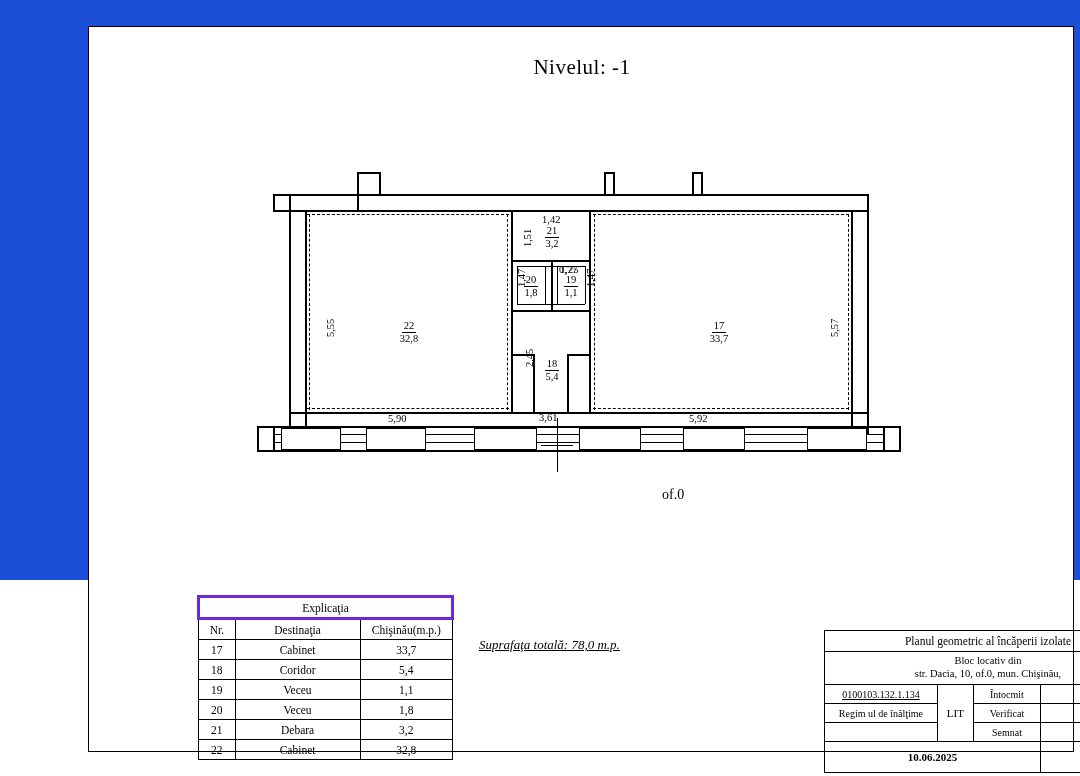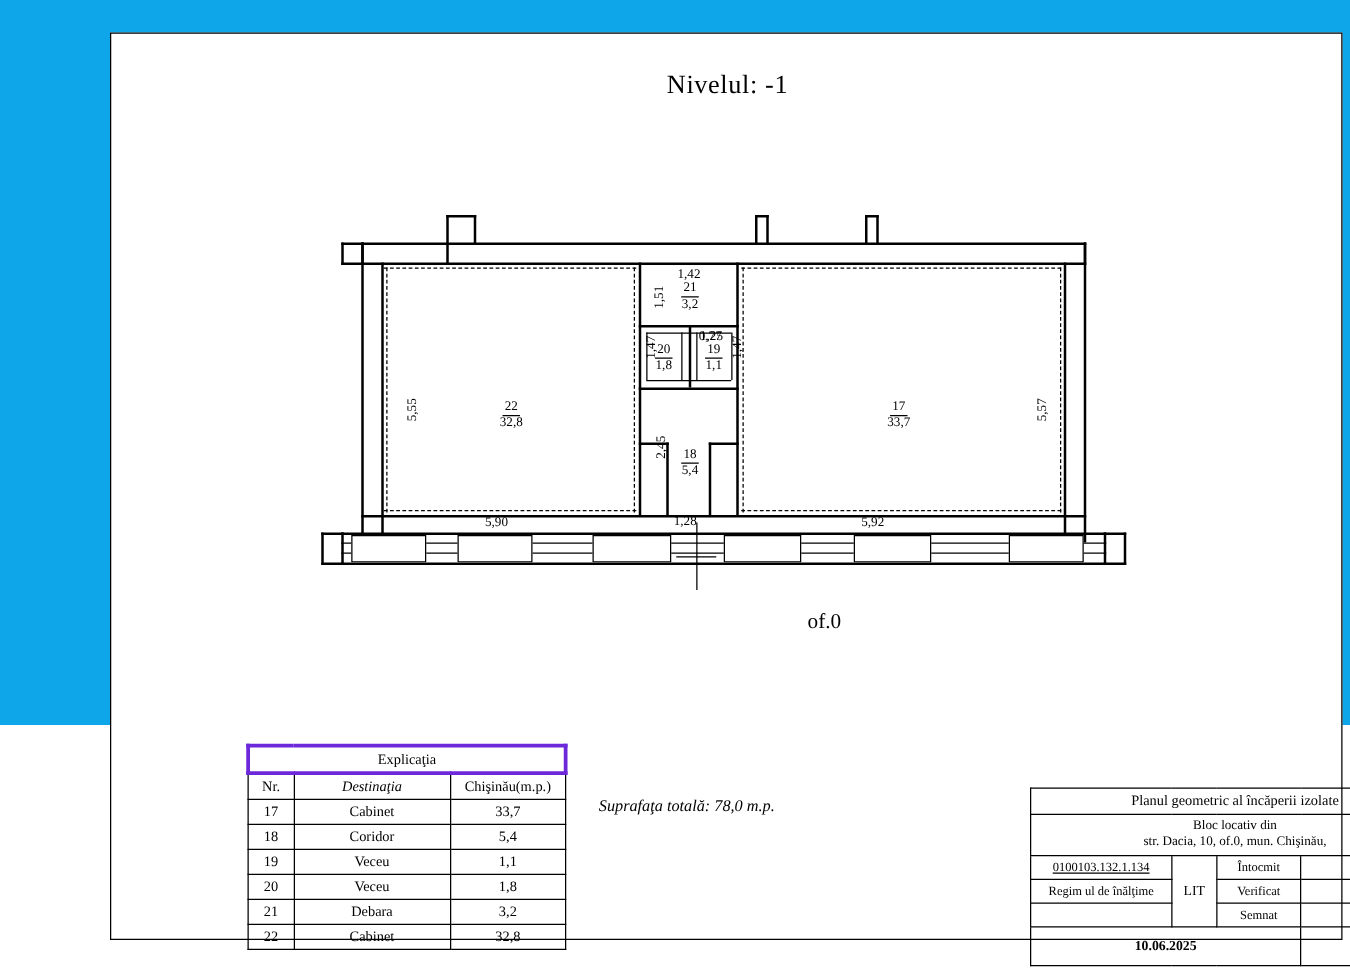--- a/index.html
+++ b/index.html
@@ -13,21 +13,21 @@
     font-family: "Liberation Serif", serif;
     color: #000000;
     position: relative;
     overflow: hidden;
   }
   #page {
     position: absolute;
     left: 0; top: 0;
     width: 1080px;
     height: 580px;
-    background: #0ea5e9;
+    background: #1d4ed8;
   }
   
   .frame {
     position: absolute;
     left: 88px;
     top: 26px;
     width: 986px;
     height: 726px;
     border: 1.5px solid #000;
     box-sizing: border-box;
@@ -108,30 +108,31 @@
     font-size: 11.5px;
   }
   .legend td, .legend th {
     border: 1px solid #000;
     padding: 1px 2px;
     text-align: center;
     height: 17px;
     font-weight: normal;
   }
   .legend .c-nr { width: 34px; }
-  .legend .c-dest { width: 130px; font-style: italic; }
+  .legend .c-dest { width: 130px; }
   .legend .c-sup { width: 90px; }
   .legend .cap { border: 3px solid #6d28d9; }
   .total-note {
     position: absolute;
     left: 390px;
     top: 610px;
     font-size: 13px;
     font-style: italic;
     font-family: "Liberation Serif", serif;
+    text-decoration: underline;
   }
   
   .cart {
     position: absolute;
     left: 735px;
     top: 603px;
     width: 328px;
     font-size: 11px;
     border-collapse: collapse;
   }
@@ -143,23 +144,23 @@
     vertical-align: middle;
   }
   .cart .head {
     font-size: 11.5px;
     height: 18px;
   }
   .cart .sub { font-size: 10.5px; line-height: 1.2; height: 30px; }
   .cart .small { font-size: 10px; }
   .of0 {
     position: absolute;
-    left: 557px;
+    left: 573px;
     top: 460px;
-    font-size: 17px;
+    font-size: 14px;
   }
   .axis-v {
     position: absolute;
     border-left: 1px solid #000;
   }
 </style>
 </head>
 <body>
 
 <div id="page">
@@ -274,21 +275,21 @@
       <div class="lbl rot" style="left:580px; top:175px;">5,57</div>
       <div class="lbl" style="left:139px; top:251px;">5,90</div>
       <div class="lbl" style="left:440px; top:251px;">5,92</div>
       <div class="lbl" style="left:293px; top:52px;">1,42</div>
       <div class="lbl rot" style="left:273px; top:85px;">1,51</div>
       <div class="lbl" style="left:268px; top:102px;margin-left:43px;">1,25</div>
       <div class="lbl" style="left:310px; top:102px;">0,77</div>
       <div class="lbl rot" style="left:267px; top:125px;">1,47</div>
       <div class="lbl rot" style="left:336px; top:125px;">1,47</div>
       <div class="lbl rot" style="left:275px; top:205px;">2,45</div>
-      <div class="lbl" style="left:290px; top:250px;">1,28</div>
+      <div class="lbl" style="left:290px; top:250px;">3,61</div>
 
       <div class="axis-v" style="left:308px; top:256px; height:54px;"></div>
       <div class="ln h" style="left:292px; top:283px; width:32px; height:1px;"></div>
     </div>
 
     <div class="of0">of.0</div>
 
     <table class="legend">
       <tbody>
           <tr>

